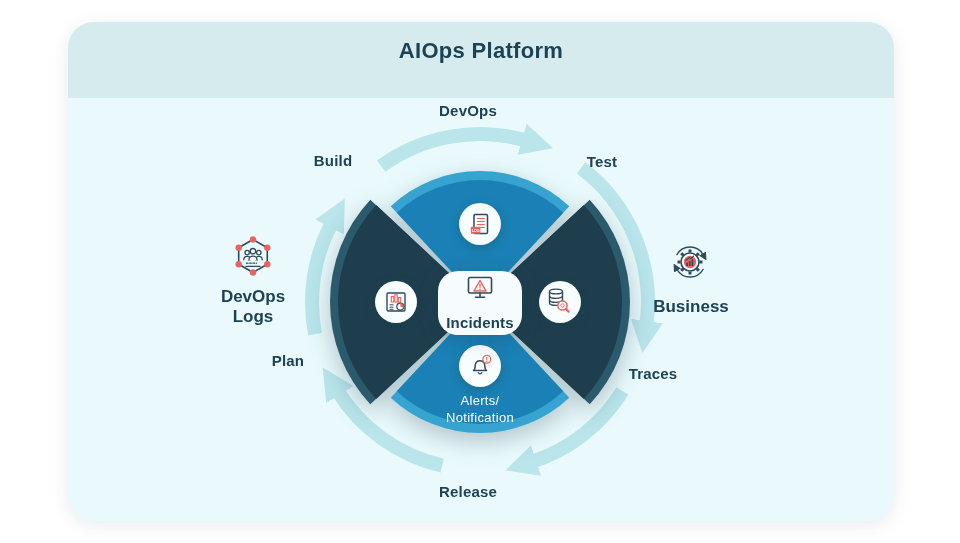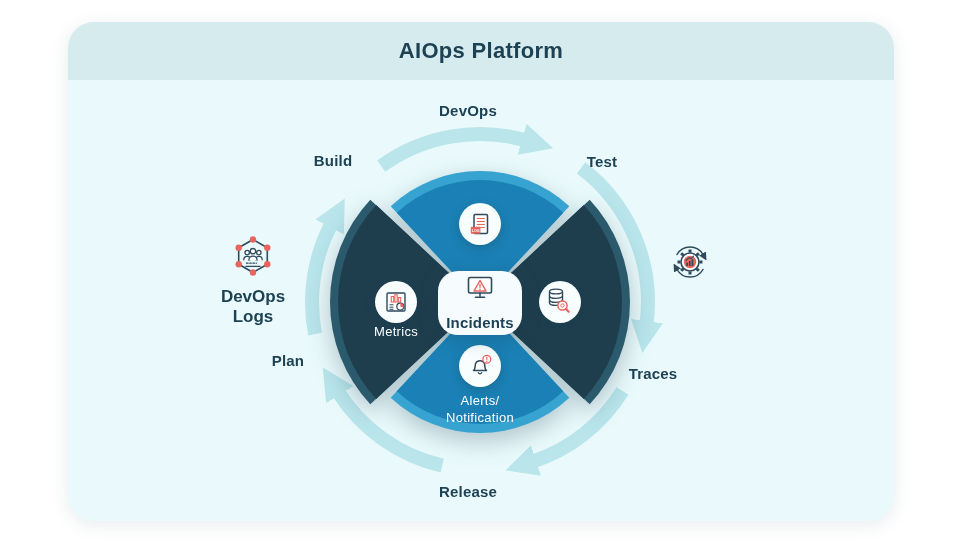--- a/index.html
+++ b/index.html
@@ -1,20 +1,20 @@
 <!DOCTYPE html>
 <html style="--card-bg: #eafafc; --header-bg: #d6ebee; --text-dark: #1d4254; --wedge-bright: #1a80b5; --wedge-bright-rim: #36a3d0; --wedge-dark: #1e3e4e; --wedge-dark-rim: #2b5a6d; --arrow: #b9e5eb; --accent: #e8655f; --icon-stroke: #2e4a5c;"><head>
 <meta charset="utf-8">
 <style>
   html,body{margin:0;padding:0;background:#fff;}
   .stage{position:relative;width:960px;height:543px;background:#fff;overflow:hidden;
          font-family:"Liberation Sans", sans-serif;}
   .card{position:absolute;left:68px;top:22px;width:826px;height:499px;border-radius:26px;
         background:var(--card-bg);overflow:hidden;box-shadow:0 4px 18px rgba(20,60,80,.10);}
-  .card-header{position:absolute;left:0;top:0;width:100%;height:58px;background:var(--header-bg);}
+  .card-header{position:absolute;left:0;top:0;width:100%;height:76px;background:var(--header-bg);}
   .card-title{display:block;width:100%;line-height:58px;text-align:center;
         font-size:22px;font-weight:700;color:var(--text-dark);letter-spacing:.3px;}
   svg.diagram{position:absolute;left:0;top:0;}
   .lbl{position:absolute;transform:translate(-50%,-50%);white-space:nowrap;}
   .cycle-label{font-size:15px;font-weight:600;color:var(--text-dark);letter-spacing:.2px;}
   .actor-label{font-size:17px;font-weight:700;color:var(--text-dark);text-align:center;line-height:20px;white-space:normal;width:120px;}
   .wedge-label{font-size:13px;font-weight:500;color:#fff;text-align:center;line-height:17px;letter-spacing:.3px;white-space:normal;width:130px;}
   .center-label{font-size:15px;font-weight:700;color:var(--text-dark);letter-spacing:.2px;}
   .wedges{filter:drop-shadow(0 8px 12px rgba(23,58,74,.28));}
   .node{filter:drop-shadow(0 3px 5px rgba(23,58,74,.30));}
@@ -177,22 +177,22 @@
   <div class="lbl cycle-label" style="left:333px;top:160px">Build</div>
   <div class="lbl cycle-label" style="left:602px;top:161px">Test</div>
   <div class="lbl cycle-label" style="left:653px;top:373px">Traces</div>
   <div class="lbl cycle-label" style="left:468px;top:491px">Release</div>
   <div class="lbl cycle-label" style="left:288px;top:360px">Plan</div>
 
   <div class="lbl actor-label" style="left:253px;top:307px">
     <span>DevOps</span><br>
     <span>Logs</span>
   </div>
+  <div class="lbl actor-label" style="left:691px;top:307px">Business</div>
 
-  <div class="lbl wedge-label" style="left:396px;top:331px">Metrics</div>
   <div class="lbl wedge-label" style="left:480px;top:409px">
     <span>Alerts/</span><br>
     <span>Notification</span>
   </div>
 
   <div class="lbl center-label" style="left:480px;top:322px">Incidents</div>
 
 </div>
 
 </body></html>

